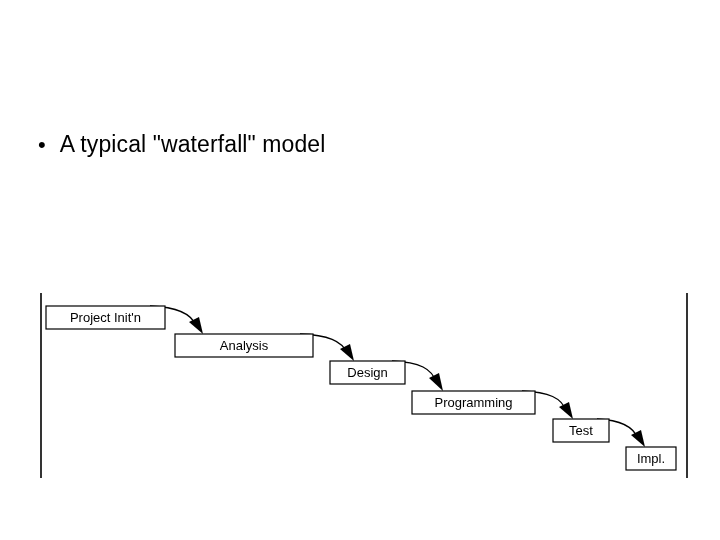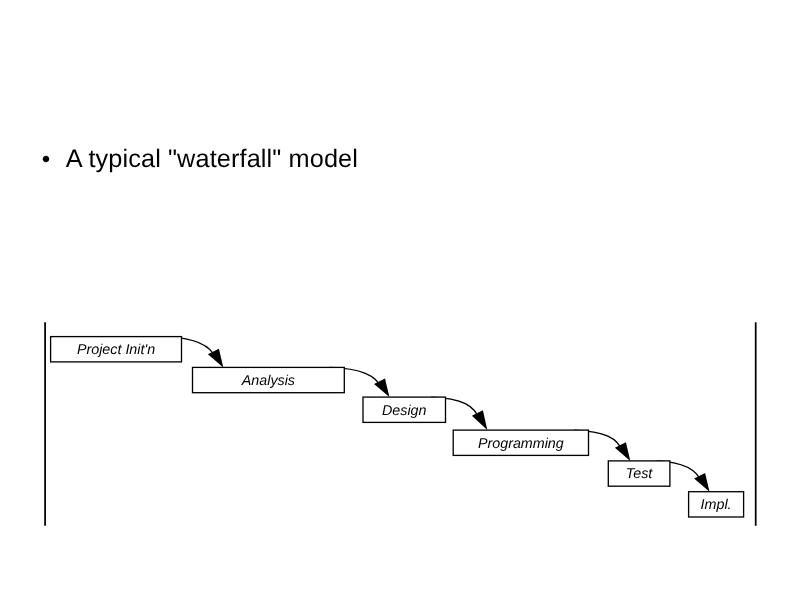--- a/index.html
+++ b/index.html
@@ -36,21 +36,20 @@
     letter-spacing: 0.1px;
   }
 
   
   #waterfall-diagram {
     position: absolute;
     left: 0;
     top: 0;
     width: 696px;
     height: 540px;
-    font-style: italic;
   }
   #waterfall-diagram svg {
     display: block;
   }
 
   .stage-box-rect {
     fill: #ffffff;
     stroke: #000000;
     stroke-width: 1.2;
   }

